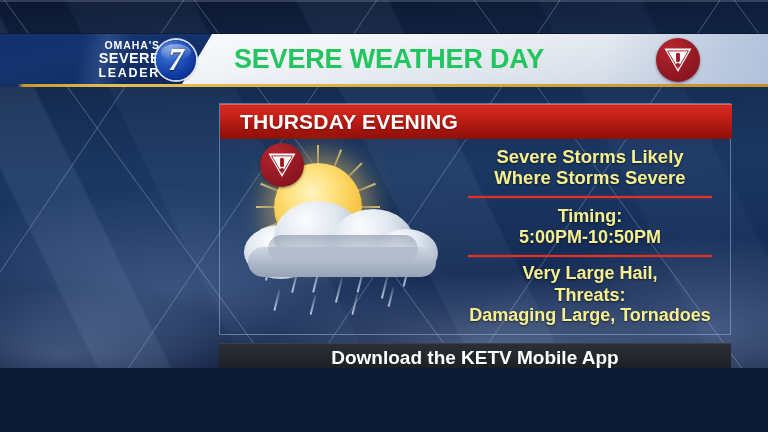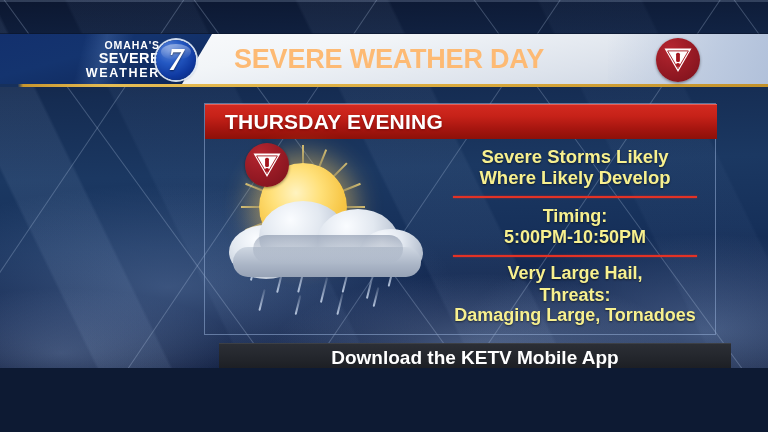--- a/index.html
+++ b/index.html
@@ -74,35 +74,35 @@
     content:"";position:absolute;left:5px;top:4px;width:30px;height:16px;border-radius:50%;
     background:linear-gradient(180deg,rgba(255,255,255,0.40),rgba(255,255,255,0));
   }
   .logo-seven{
     position:absolute;left:0;top:0;width:40px;height:40px;line-height:39px;text-align:center;
     font-family:"Liberation Serif",serif;font-size:31px;font-weight:bold;font-style:italic;
     color:#fff;z-index:2;text-shadow:0 1px 2px rgba(0,0,0,0.5);
   }
   .hdr-title{
     position:absolute;left:234px;top:44px;
-    font-size:27px;font-weight:bold;letter-spacing:-0.2px;color:#fdba74;
+    font-size:27px;font-weight:bold;letter-spacing:-0.2px;color:#22c55e;
   }
   .hdr-alert{
     position:absolute;left:656px;top:38px;width:44px;height:44px;
   }
 
   
   .wbadge{position:relative;border-radius:50%;
     background:radial-gradient(circle at 34% 24%,#b52630 0%,#9c1c26 42%,#7a101b 100%);
     box-shadow:0 1px 3px rgba(0,0,0,0.45);}
   .wbadge .tri{position:absolute;left:50%;top:50%;transform:translate(-50%,-50%);}
 
   
   .panel{
-    position:absolute;left:204px;top:103px;width:512px;height:232px;
+    position:absolute;left:219px;top:103px;width:512px;height:232px;
     border:1px solid rgba(150,175,215,0.55);
     box-sizing:border-box;
     background:
       radial-gradient(ellipse 70% 60% at 30% 42%, rgba(130,160,205,0.30) 0%, rgba(130,160,205,0) 70%),
       linear-gradient(176deg,#5b6d87 0%,#4e6establa 0%,#4d6280 14%,#3f5577 38%,#2a3f68 64%,#1b2c55 84%,#15244a 100%);
   }
   .panel-redbar{
     position:absolute;left:0;top:0;width:512px;height:35px;
     background:linear-gradient(180deg,#d32a20 0%,#c72219 34%,#a5150f 72%,#8d1009 100%);
     box-shadow:inset 0 1px 0 rgba(255,160,150,0.45);
@@ -197,21 +197,21 @@
     <div class="hdr-right-tint"></div>
     <div class="hdr-blue"></div>
     <div class="hdr-blue-sheen"></div>
     <div class="hdr-gold"></div>
   </div>
 
   <div class="logo">
     <div class="logo-txt">
       <div class="logo-l1">OMAHA'S</div>
       <div class="logo-l2">SEVERE</div>
-      <div class="logo-l3">WEATHER</div>
+      <div class="logo-l3">LEADER</div>
     </div>
     <div class="logo-badge">
       <div class="logo-seven">7</div>
     </div>
   </div>
 
   <div class="hdr-title">SEVERE WEATHER DAY</div>
 
   <div class="hdr-alert wbadge">
     <svg class="tri" width="30" height="27" viewBox="0 0 30 27">
@@ -279,21 +279,21 @@
             <polygon points="1.5,2 28.5,2 15,25.5" fill="#ffffff"></polygon>
             <polygon points="4.6,4.4 25.4,4.4 15,22.2" fill="none" stroke="#a4151d" stroke-width="0.9"></polygon>
             <rect x="13.1" y="6.2" width="3.8" height="9.4" rx="1.6" fill="#a4151d"></rect>
             <circle cx="15" cy="18.5" r="2.1" fill="#a4151d"></circle>
           </svg>
         </div>
       </div>
 
       <div class="wx-info">
         <div class="info-line info-head">Severe Storms Likely</div>
-        <div class="info-line info-head" style="padding-top:0">Where Likely Develop</div>
+        <div class="info-line info-head" style="padding-top:0">Where Storms Severe</div>
 
         <div class="hr-red"></div>
 
         <div class="info-line info-block pad-a">Timing:</div>
         <div class="info-line info-block">5:00PM-10:50PM</div>
 
         <div class="hr-red"></div>
 
         <div class="info-line info-block">Very Large Hail,</div>
         <div class="info-line info-block pad-b">Threats:</div>

